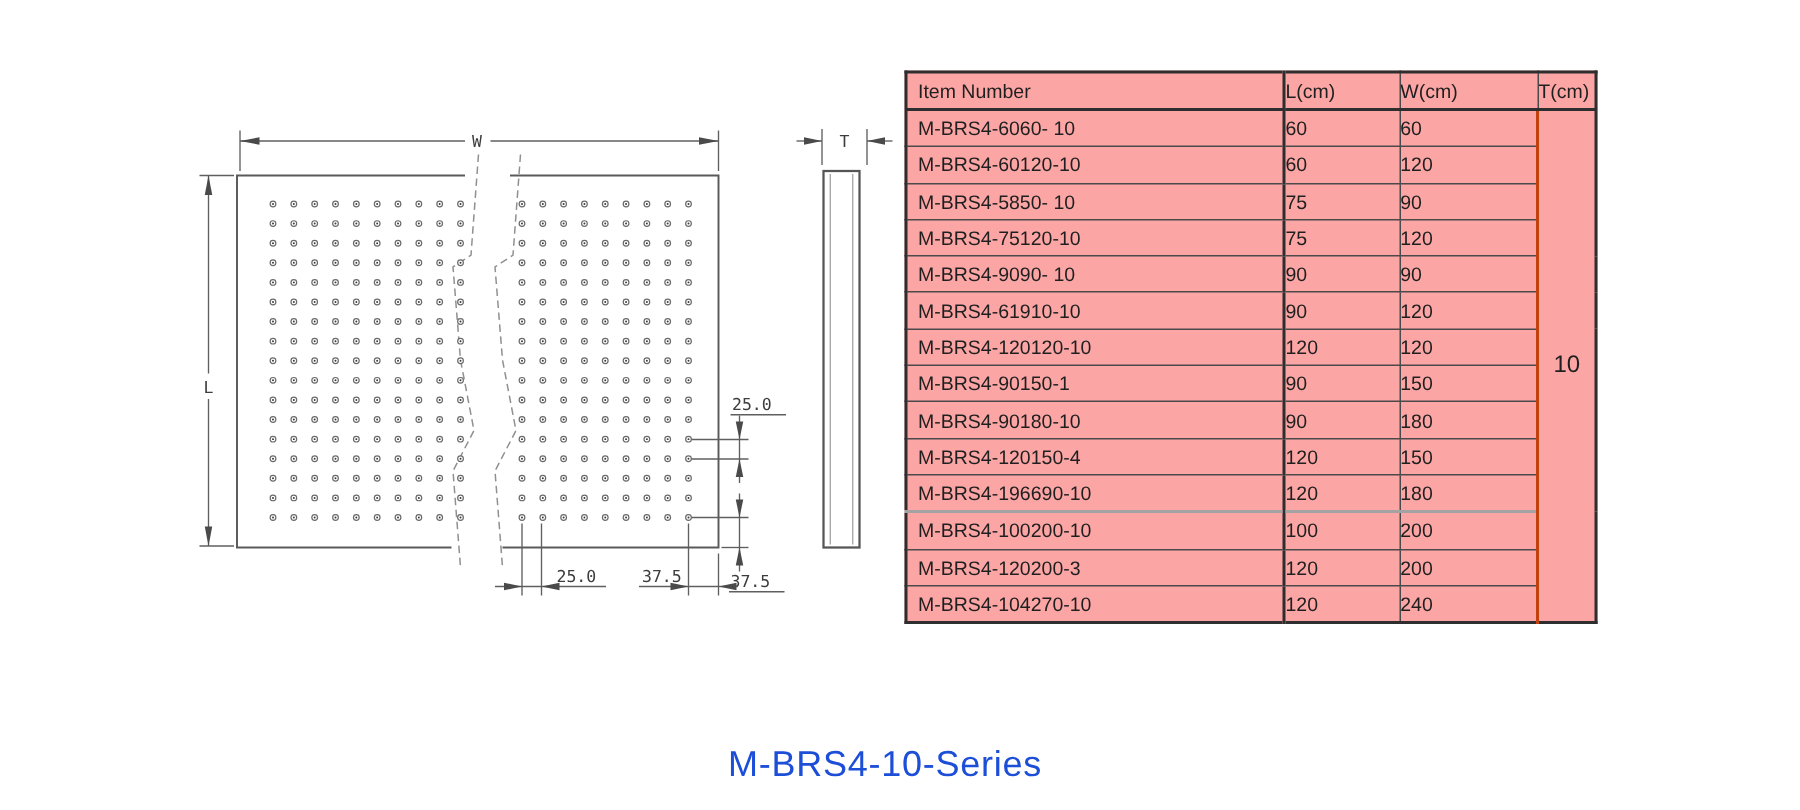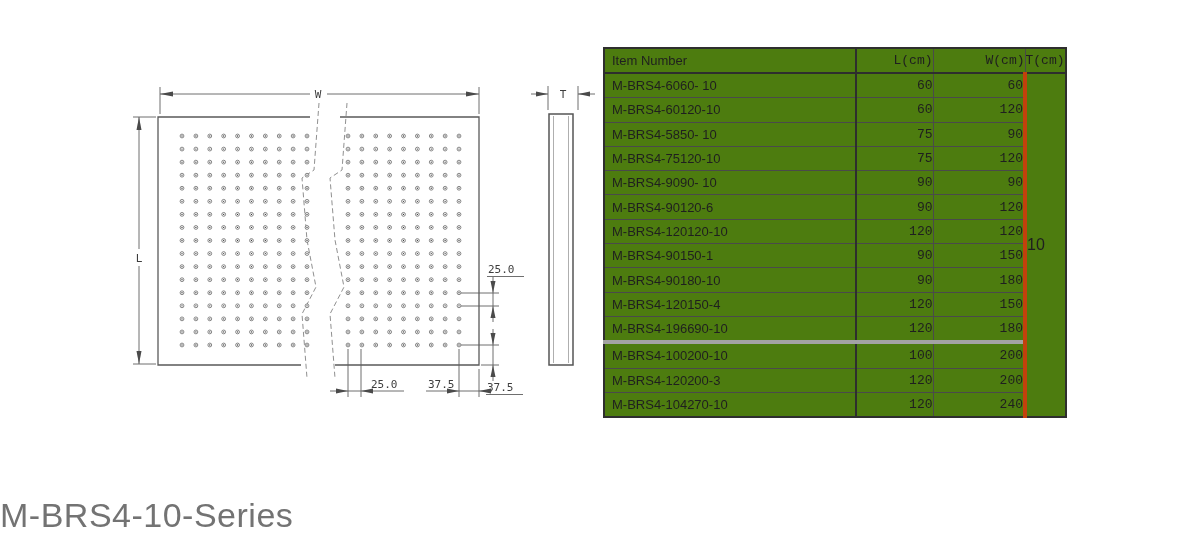--- a/index.html
+++ b/index.html
@@ -3,33 +3,33 @@
 <meta charset="utf-8">
 <style>
   html,body{margin:0;padding:0;background:#fff;}
   .canvas{position:relative;width:1200px;height:540px;background:#fff;overflow:hidden;
           font-family:"Liberation Sans",sans-serif;}
   svg.drawing{position:absolute;left:0;top:0;}
   .dimtext{font-family:"DejaVu Sans Mono",monospace;font-size:11px;fill:#3d3d3d;}
   .dimletter{font-family:"DejaVu Sans Mono",monospace;font-size:11px;fill:#3d3d3d;}
 
   table.spec-table{position:absolute;left:603px;top:47px;border-collapse:collapse;
-       table-layout:fixed;background:#4d7c0f;color:#1f1f1f;
+       table-layout:fixed;background:#fca5a5;color:#1f1f1f;
        border:2px solid #2e2e2e;font-size:13px;padding-left:26px;}
   .spec-table th,.spec-table td{border:1px solid #4a4a4a;height:23.3px;padding:0;
        font-weight:normal;line-height:1;overflow:hidden;white-space:nowrap;}
   .spec-table thead th{border-bottom:2px solid #2e2e2e;height:23px;}
   .spec-table .c-item{text-align:left;padding-left:7px;border-right:2px solid #2e2e2e;}
-  .spec-table .c-num{text-align:right;font-family:Liberation Mono, monospace;}
-  .spec-table td.t-merged{border-left:4px solid #c2410c;text-align:left;
+  .spec-table .c-num{text-align:left;}
+  .spec-table td.t-merged{border-left:2px solid #c2410c;text-align:center;
        font-size:16px;vertical-align:middle;}
-  .spec-table tr.sec td{border-top:4px solid #a3a3a3;}
-
-  .title{position:absolute;left:0;top:496px;width:1180px;
-         font-size:34px;color:#737373;letter-spacing:0.5px;}
+  .spec-table tr.sec td{border-top:2px solid #a3a3a3;}
+
+  .title{position:absolute;left:0;top:496px;width:1180px;text-align:center;
+         font-size:24px;color:#1d4ed8;letter-spacing:0.5px;}
 </style>
 </head>
 <body>
 
 <div class="canvas">
 
   <svg class="drawing" width="620" height="440" viewBox="0 0 620 440">
 
     <g stroke="#5a5a5a" stroke-width="1.3" fill="none">
       <polyline points="310,117 158,117 158,365 301,365"></polyline>
@@ -816,21 +816,21 @@
           <td class="c-item">M-BRS4-75120-10</td>
           <td class="c-num">75</td>
           <td class="c-num">120</td>
         </tr>
         <tr>
           <td class="c-item">M-BRS4-9090- 10</td>
           <td class="c-num">90</td>
           <td class="c-num">90</td>
         </tr>
         <tr>
-          <td class="c-item">M-BRS4-90120-6</td>
+          <td class="c-item">M-BRS4-61910-10</td>
           <td class="c-num">90</td>
           <td class="c-num">120</td>
         </tr>
         <tr>
           <td class="c-item">M-BRS4-120120-10</td>
           <td class="c-num">120</td>
           <td class="c-num">120</td>
         </tr>
         <tr>
           <td class="c-item">M-BRS4-90150-1</td>

